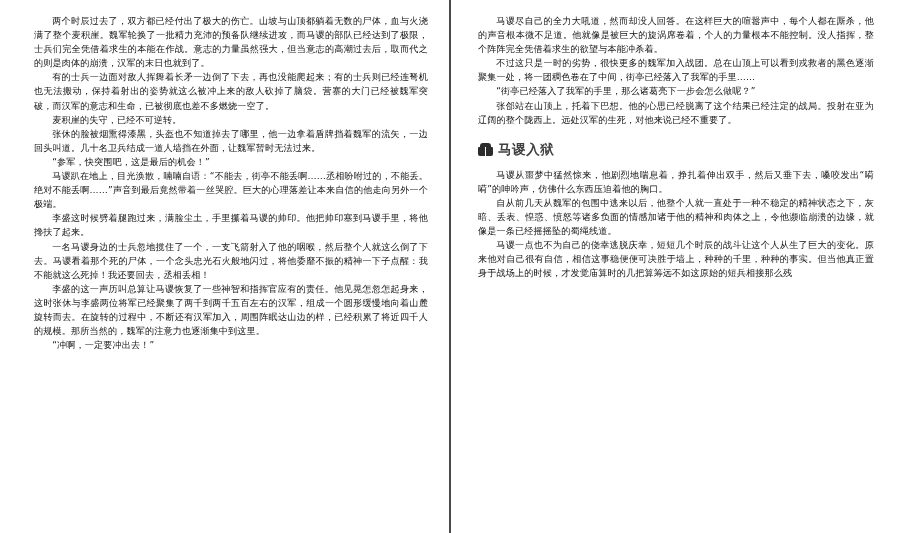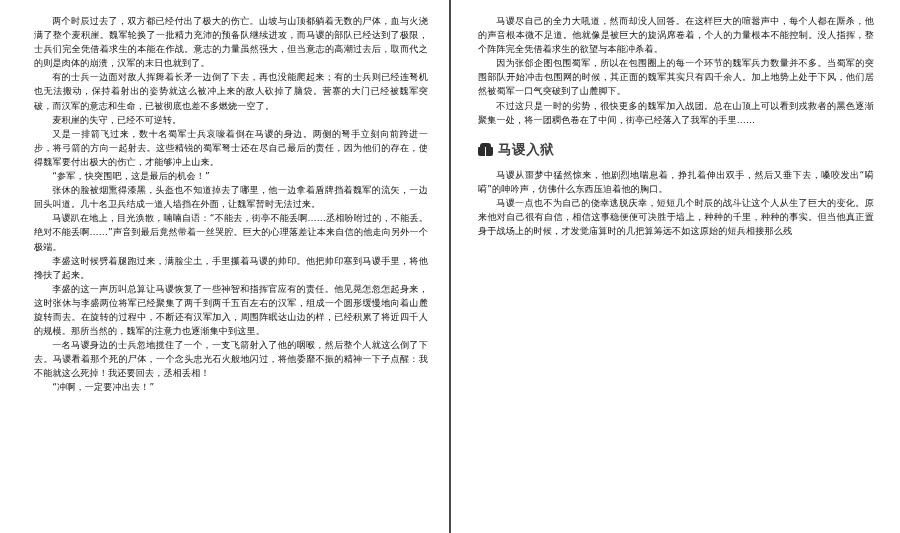--- a/index.html
+++ b/index.html
@@ -109,42 +109,43 @@
 </style>
 </head>
 <body>
 
 <div class="page">
 
   <div class="column left">
     <p class="para">两个时辰过去了，双方都已经付出了极大的伤亡。山坡与山顶都躺着无数的尸体，血与火浇满了整个麦积崖。魏军轮换了一批精力充沛的预备队继续进攻，而马谡的部队已经达到了极限，士兵们完全凭借着求生的本能在作战。意志的力量虽然强大，但当意志的高潮过去后，取而代之的则是肉体的崩溃，汉军的末日也就到了。</p>
     <p class="para">有的士兵一边面对敌人挥舞着长矛一边倒了下去，再也没能爬起来；有的士兵则已经连弩机也无法搬动，保持着射出的姿势就这么被冲上来的敌人砍掉了脑袋。营寨的大门已经被魏军突破，而汉军的意志和生命，已被彻底也差不多燃烧一空了。</p>
     <p class="para">麦积崖的失守，已经不可逆转。</p>
-    <p class="para">又是一排箭飞过来，数十名蜀军士兵哀嚎着倒在马谡的身边。两侧的弩手立刻向前跨进一步，将弓箭的方向一起射去。这些精锐的蜀军弩士还在尽自己最后的责任，因为他们的存在，使得魏军要付出极大的伤亡，才能够冲上山来。</p>
+    <p class="para">张休的脸被烟熏得漆黑，头盔也不知道掉去了哪里，他一边拿着盾牌挡着魏军的流矢，一边回头叫道。几十名卫兵结成一道人墙挡在外面，让魏军暂时无法过来。</p>
     <p class="para quote">“参军，快突围吧，这是最后的机会！”</p>
-    <p class="para">张休的脸被烟熏得漆黑，头盔也不知道掉去了哪里，他一边拿着盾牌挡着魏军的流矢，一边回头叫道。几十名卫兵结成一道人墙挡在外面，让魏军暂时无法过来。</p>
     <p class="para">马谡趴在地上，目光涣散，喃喃自语：“不能去，街亭不能丢啊……丞相吩咐过的，不能丢。绝对不能丢啊……”声音到最后竟然带着一丝哭腔。巨大的心理落差让本来自信的他走向另外一个极端。</p>
     <p class="para">李盛这时候劈着腿跑过来，满脸尘土，手里攥着马谡的帅印。他把帅印塞到马谡手里，将他搀扶了起来。</p>
+    <p class="para">一名马谡身边的士兵忽地揽住了一个，一支飞箭射入了他的咽喉，然后整个人就这么倒了下去。马谡看着那个死的尸体，一个念头忠光石火般地闪过，将他委靡不振的精神一下子点醒：我不能就这么死掉！我还要回去，丞相丢相！</p>
     <p class="para">李盛的这一声历叫总算让马谡恢复了一些神智和指挥官应有的责任。他见晃怎忽怎起身来，这时张休与李盛两位将军已经聚集了两千到两千五百左右的汉军，组成一个圆形缓慢地向着山麓旋转而去。在旋转的过程中，不断还有汉军加入，周围阵眠达山边的样，已经积累了将近四千人的规模。那所当然的，魏军的注意力也逐渐集中到这里。</p>
-    <p class="para">一名马谡身边的士兵忽地揽住了一个，一支飞箭射入了他的咽喉，然后整个人就这么倒了下去。马谡看着那个死的尸体，一个念头忠光石火般地闪过，将他委靡不振的精神一下子点醒：我不能就这么死掉！我还要回去，丞相丢相！</p>
     <p class="para quote">“冲啊，一定要冲出去！”</p>
   </div>
 
   <div class="gutter"></div>
 
   <div class="column right">
     <p class="para">马谡尽自己的全力大吼道，然而却没人回答。在这样巨大的喧嚣声中，每个人都在厮杀，他的声音根本微不足道。他就像是被巨大的旋涡席卷着，个人的力量根本不能控制。没人指挥，整个阵阵完全凭借着求生的欲望与本能冲杀着。</p>
-    <p class="para">因为张郃企图包围蜀军，所以在包围圈上的每一个环节的魏军兵力数量并不多。当蜀军的突围部队开始冲击包围网的时候，其正面的魏军其实只有四千余人。加上地势上处于下风，他们居然被蜀军一口气突破到了山麓脚下。</p>
     <p class="para">不过这只是一时的劣势，很快更多的魏军加入战团。总在山顶上可以看到戎救者的黑色逐渐聚集一处，将一团稠色卷在了中间，街亭已经落入了我军的手里……</p>
+    <p class="para quote">“街亭已经落入了我军的手里，那么诸葛亮下一步会怎么做呢？”</p>
+    <p class="para">张郃站在山顶上，托着下巴想。他的心思已经脱离了这个结果已经注定的战局。投射在亚为辽阔的整个陇西上。远处汉军的生死，对他来说已经不重要了。</p>
 
     <div class="chapter-head">
       <span class="chapter-icon">
         <span class="cap"></span>
         <span class="book"></span>
       </span>
       <span class="chapter-title">马谡入狱</span>
     </div>
 
     <p class="para">马谡从噩梦中猛然惊来，他剧烈地喘息着，挣扎着伸出双手，然后又垂下去，嗓咬发出“嗬嗬”的呻吟声，仿佛什么东西压迫着他的胸口。</p>
+    <p class="para">自从前几天从魏军的包围中逃来以后，他整个人就一直处于一种不稳定的精神状态之下，灰暗、丢表、惶惑、愤怒等诸多负面的情感加诸于他的精神和肉体之上，令他濒临崩溃的边缘，就像是一条已经摇摇坠的蜀绳线道。</p>
     <p class="para">马谡一点也不为自己的侥幸逃脱庆幸，短短几个时辰的战斗让这个人从生了巨大的变化。原来他对自己很有自信，相信这事稳便便可决胜于墙上，种种的千里，种种的事实。但当他真正置身于战场上的时候，才发觉庙算时的几把算筹远不如这原始的短兵相接那么残</p>
   </div>
 
 </div>
 
 </body></html>

